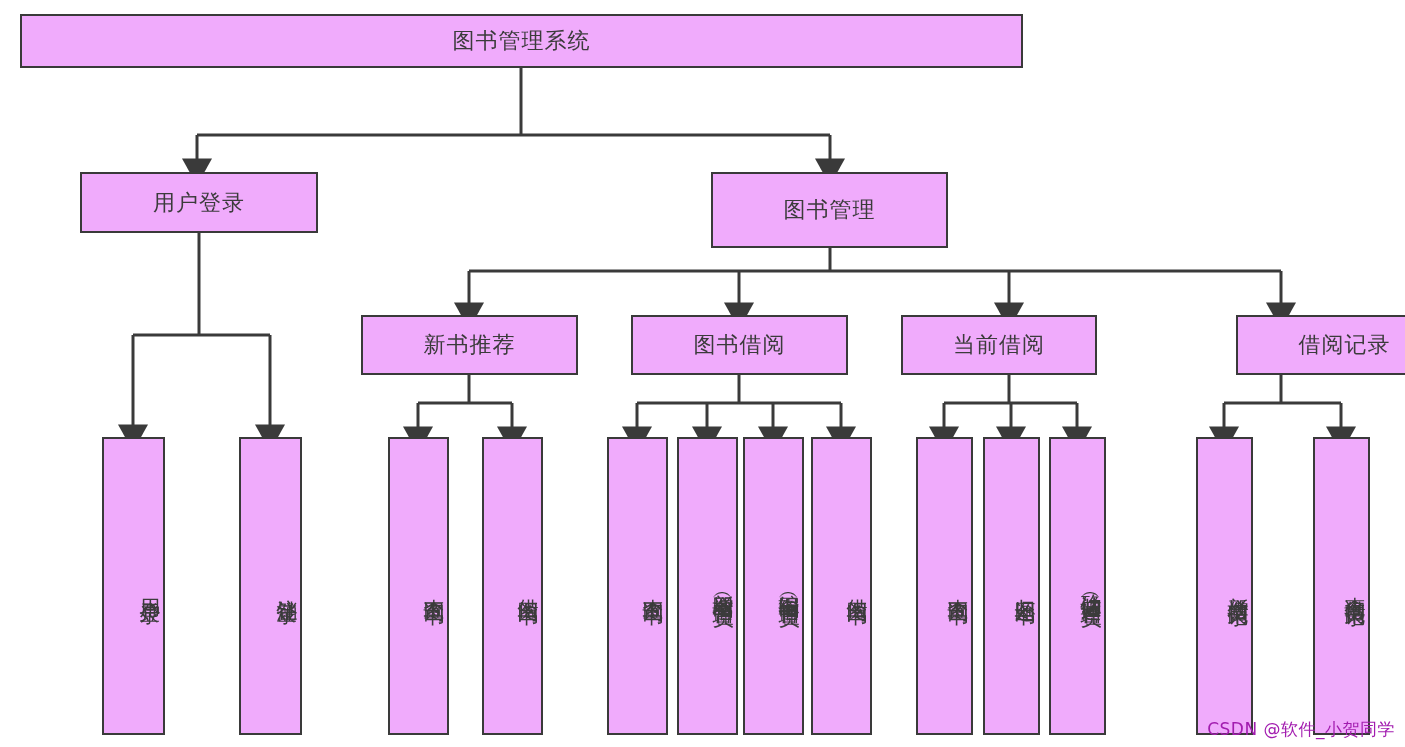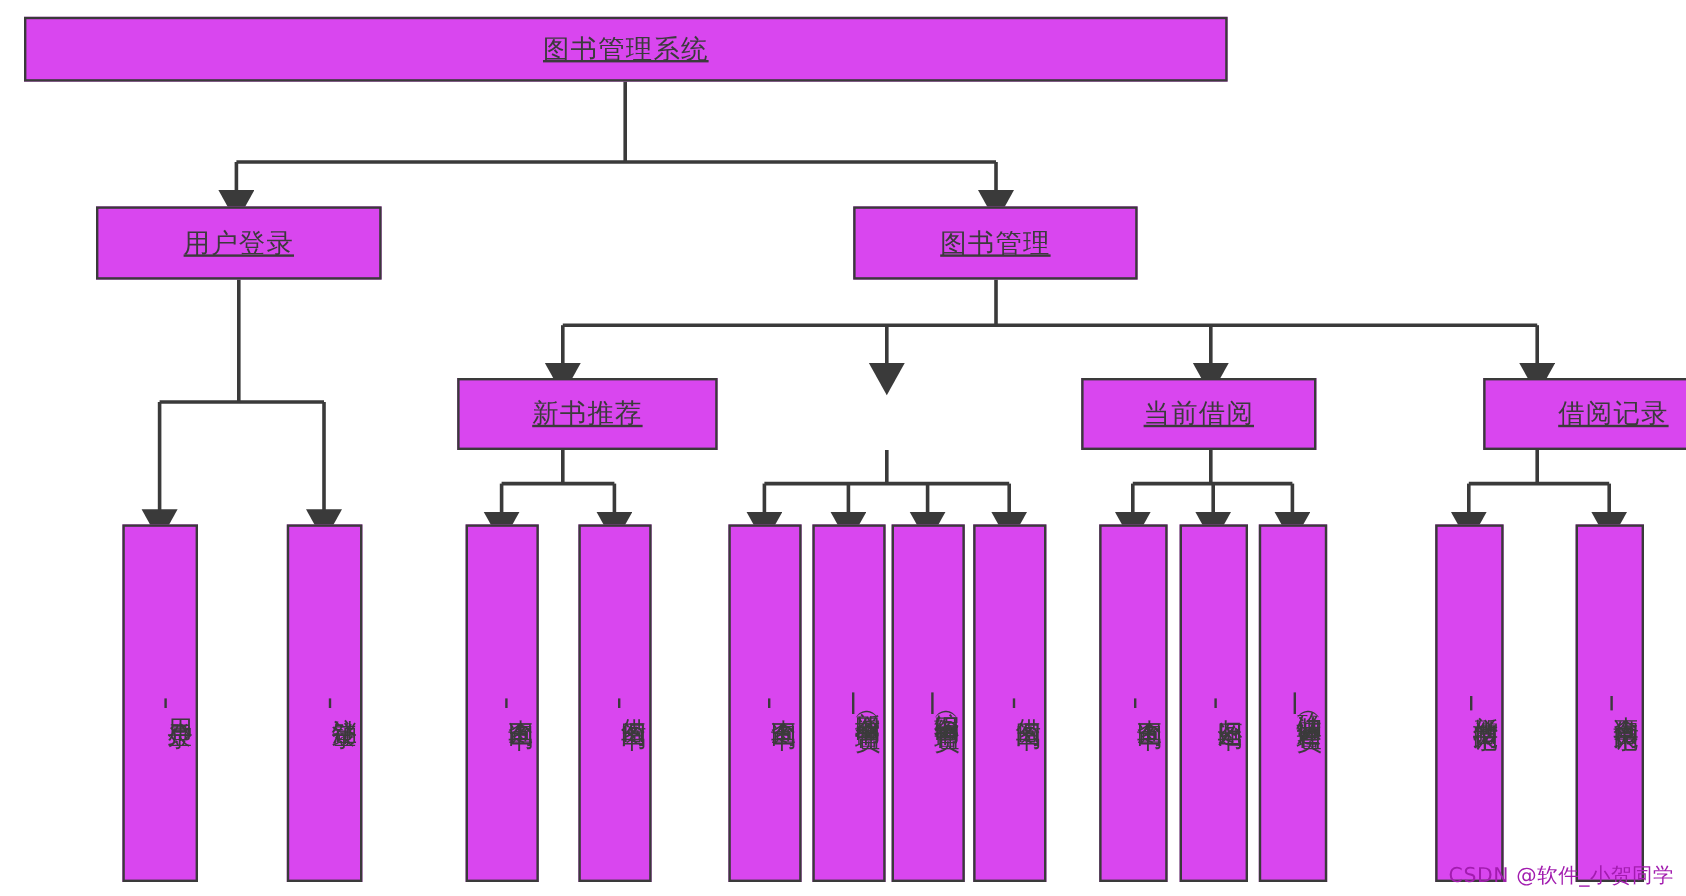--- a/index.html
+++ b/index.html
@@ -1,22 +1,22 @@
 <!DOCTYPE html>
 <html><head>
 <meta charset="utf-8">
 <style>
   html,body{margin:0;padding:0;background:#ffffff;}
   body{width:1405px;height:747px;position:relative;overflow:hidden;
        font-family:"DejaVu Sans","Liberation Sans",sans-serif;}
   #canvas{position:absolute;left:0;top:0;width:1405px;height:747px;}
   #canvas svg{position:absolute;left:0;top:0;}
   .node{position:absolute;box-sizing:border-box;border:2.5px solid #3a3a3a;
-        background:#d946ef;display:flex;align-items:center;justify-content:center;
-        color:#3b3b3b;text-decoration:underline;}
+        background:#f0abfc;display:flex;align-items:center;justify-content:center;
+        color:#3b3b3b;}
   .node.h{font-size:22px;letter-spacing:1px;}
   .node.v{writing-mode:vertical-rl;text-orientation:upright;
           font-size:21px;line-height:1.28;letter-spacing:2px;
           padding:6px 0;align-items:flex-start;justify-content:center;}
   .node.v .vtxt{writing-mode:vertical-rl;text-orientation:upright;
                 display:block;text-align:center;}
   .watermark{position:absolute;right:10px;bottom:6px;font-size:17px;
              color:#a21caf;letter-spacing:0.5px;white-space:nowrap;}
 </style>
 </head>
@@ -74,26 +74,29 @@
     </g>
   </svg>
 
   <div class="node h" style="left:20px;top:14px;width:1003px;height:54px;">
     <span>图书管理系统</span>
   </div>
 
   <div class="node h" style="left:80px;top:172px;width:238px;height:61px;">
     <span>用户登录</span>
   </div>
-  <div class="node h" style="left:711px;top:172px;width:237px;height:61px;">
+  <div class="node h" style="left:711px;top:172px;width:237px;height:76px;">
     <span>图书管理</span>
   </div>
 
-  <div class="node h" style="left:381px;top:315px;width:217px;height:60px;">
+  <div class="node h" style="left:361px;top:315px;width:217px;height:60px;">
     <span>新书推荐</span>
+  </div>
+  <div class="node h" style="left:631px;top:315px;width:217px;height:60px;">
+    <span>图书借阅</span>
   </div>
   <div class="node h" style="left:901px;top:315px;width:196px;height:60px;">
     <span>当前借阅</span>
   </div>
   <div class="node h" style="left:1236px;top:315px;width:217px;height:60px;">
     <span>借阅记录</span>
   </div>
 
   <div class="node v" style="left:102px;top:437px;width:63px;height:298px;">
     <span class="vtxt">用户登录</span>

